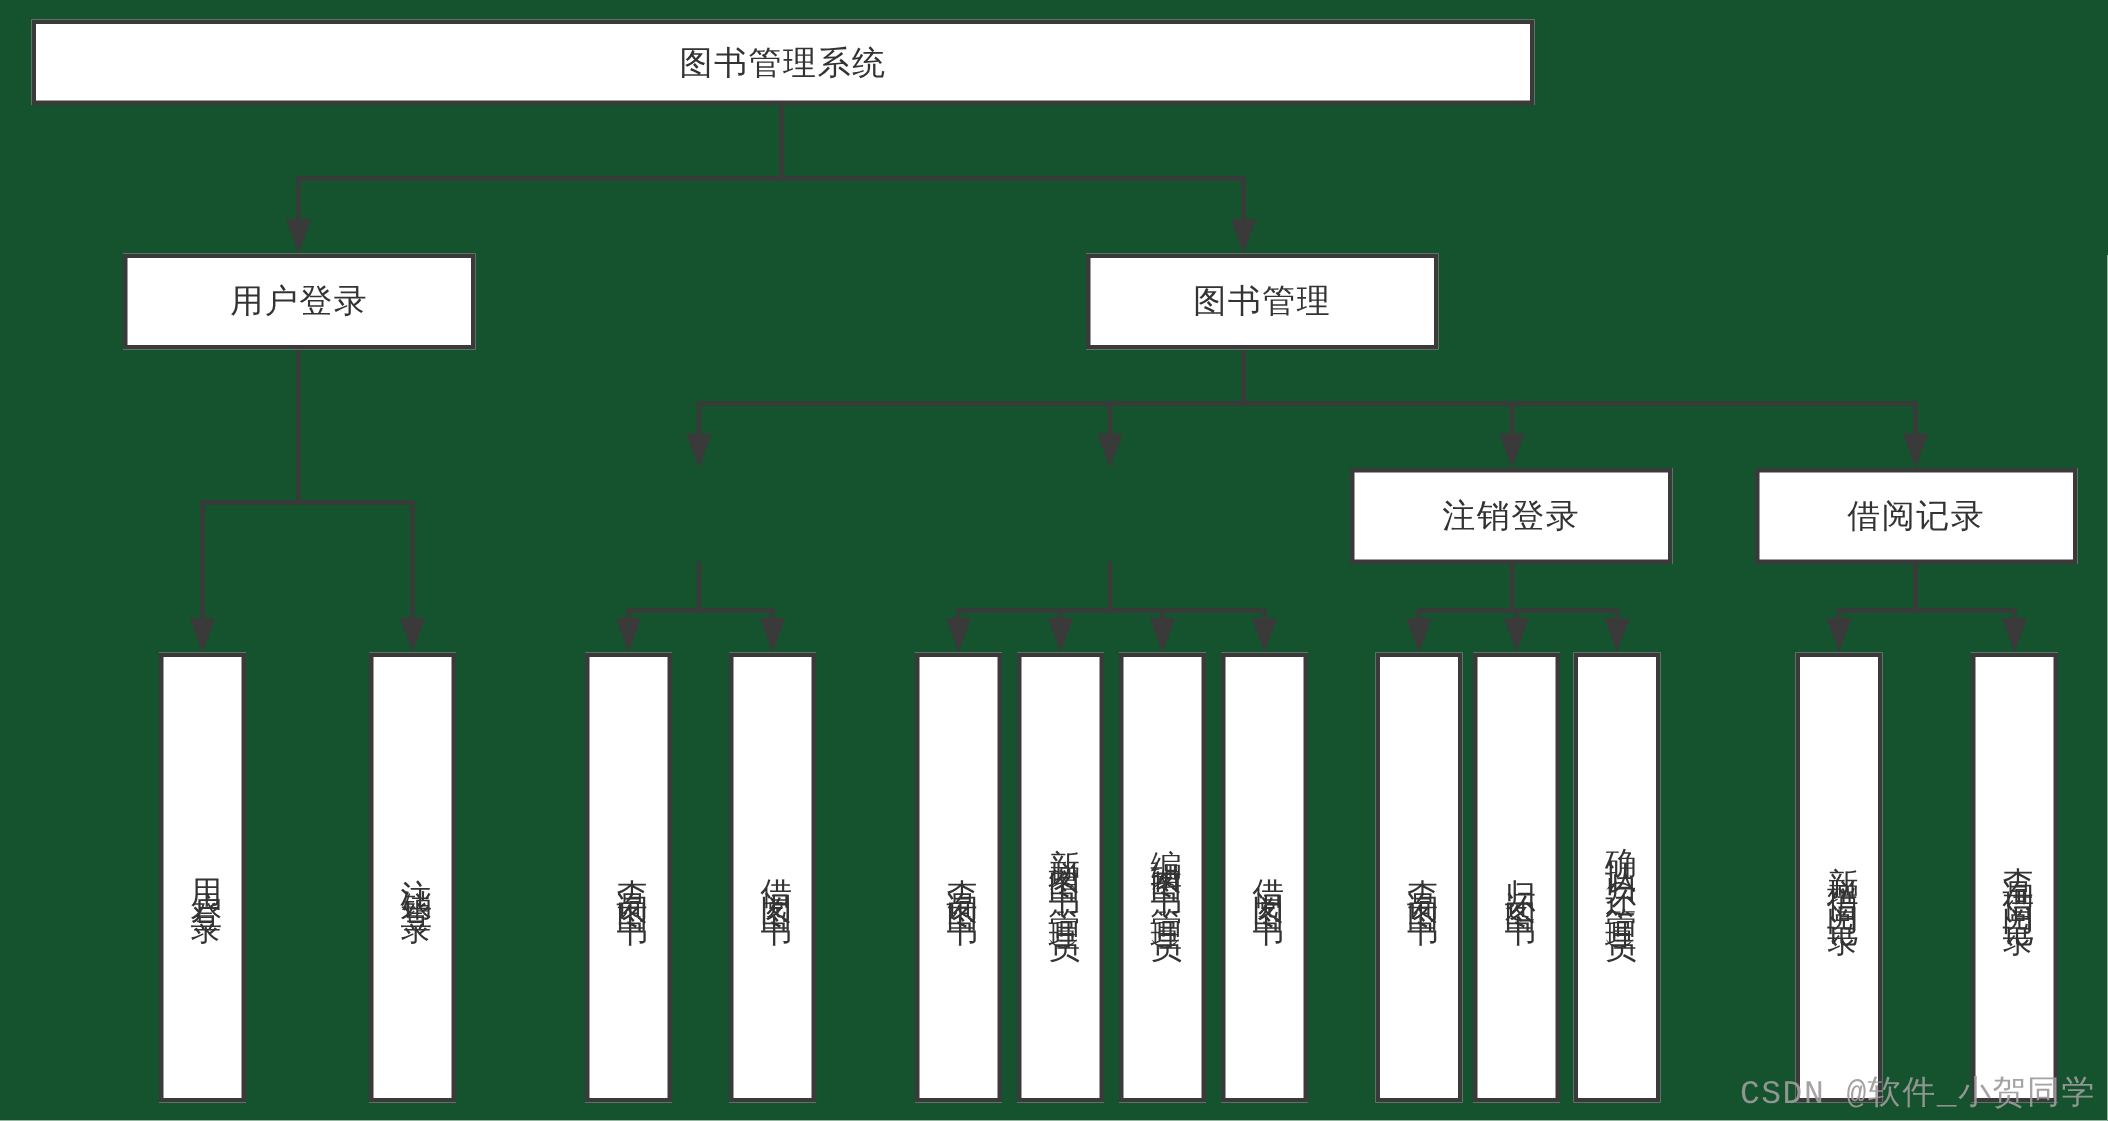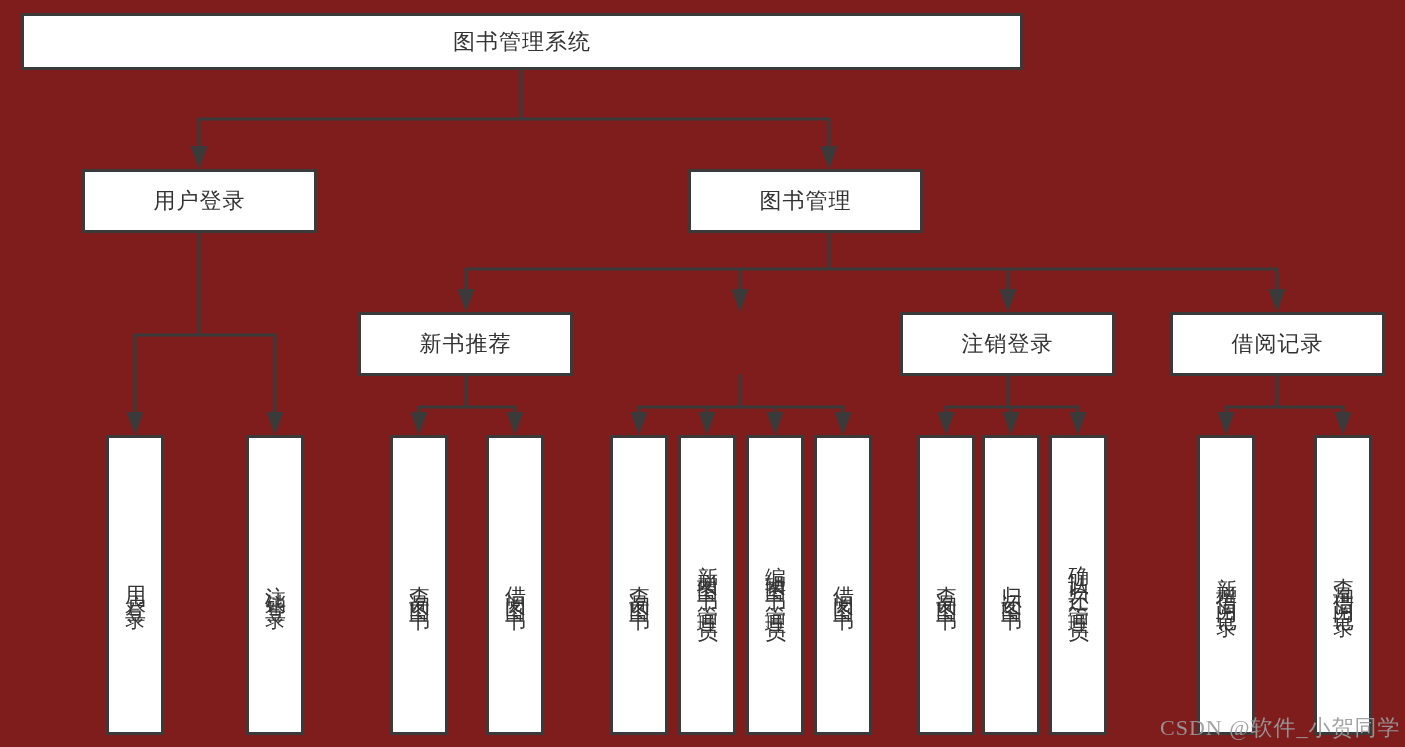--- a/index.html
+++ b/index.html
@@ -4,23 +4,23 @@
 <style>
   html, body {
     margin: 0;
     padding: 0;
     background: #ffffff;
   }
   #stage {
     position: relative;
     width: 1405px;
     height: 747px;
-    background: #7f1d1d;
+    background: #14532d;
     overflow: hidden;
-    font-family: Liberation Serif, serif;
+    font-family: Liberation Mono, monospace;
   }
   #connectors {
     position: absolute;
     left: 0;
     top: 0;
     pointer-events: none;
   }
   .node {
     position: absolute;
     box-sizing: border-box;
@@ -103,27 +103,24 @@
     </g>
   </svg>
 
   <div class="node root-node">
     <span>图书管理系统</span>
   </div>
 
   <div class="node l2-node" style="left:82px">
     <span>用户登录</span>
   </div>
-  <div class="node l2-node" style="left:688px">
+  <div class="node l2-node" style="left:724px">
     <span>图书管理</span>
   </div>
 
-  <div class="node l3-node" style="left:358px">
-    <span>新书推荐</span>
-  </div>
   <div class="node l3-node" style="left:900px">
     <span>注销登录</span>
   </div>
   <div class="node l3-node" style="left:1170px">
     <span>借阅记录</span>
   </div>
 
   <div class="node leaf-node" style="left:106px">
     <span class="vtext">用户登录</span>
   </div>

